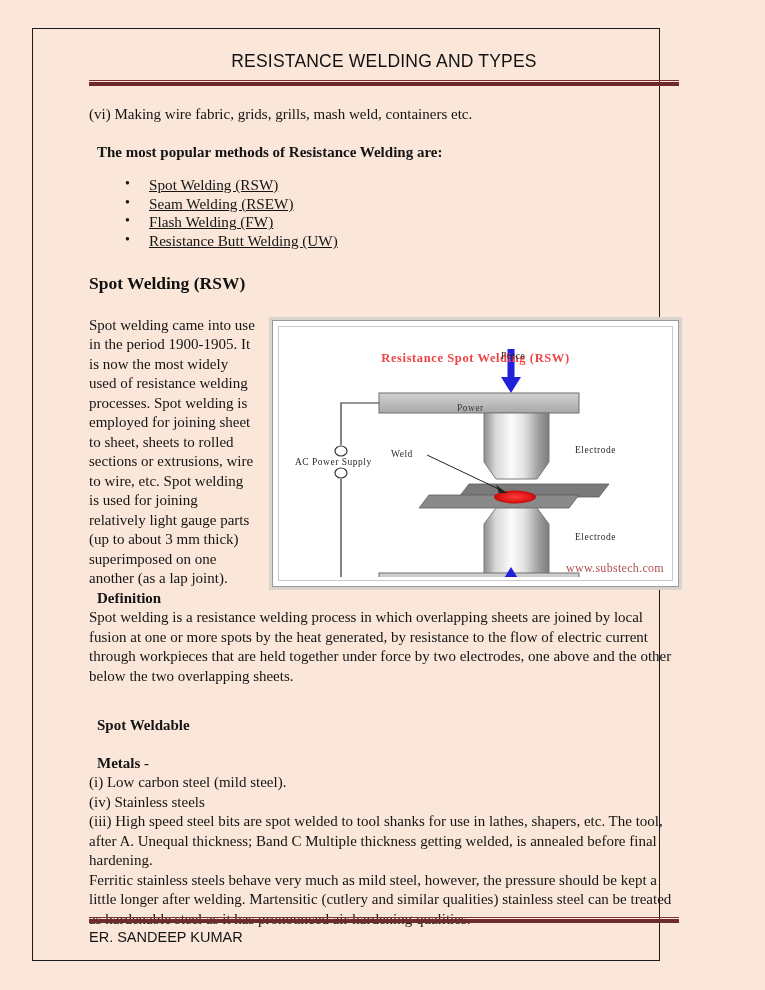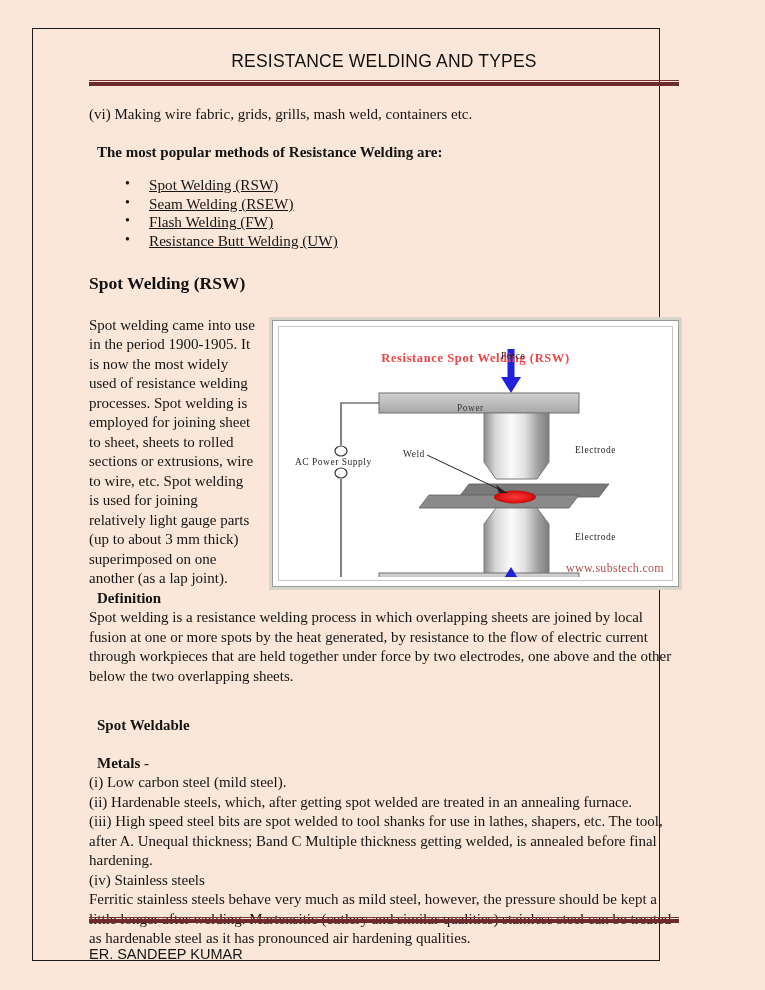--- a/index.html
+++ b/index.html
@@ -166,21 +166,21 @@
     position: absolute;
     left: 56px;
     top: 880px;
     width: 590px;
   }
   .footer-text {
     font-family: "Liberation Sans", "DejaVu Sans", sans-serif;
     font-size: 14.5px;
     color: #151515;
     line-height: 1.35;
-    padding-top: 21px;
+    padding-top: 4px;
   }
   .footer-row {
     display: flex;
     justify-content: space-between;
     align-items: baseline;
   }
 </style>
 </head>
 <body>
 
@@ -275,21 +275,21 @@
 
             <g>
               <line x1="232" y1="250" x2="232" y2="278" stroke="#2020dd" stroke-width="7"></line>
               <polygon points="222,256 242,256 232,240" fill="#2020dd"></polygon>
             </g>
           </svg>
 
           <div class="fig-label" style="left:222px; top:24px;">Force</div>
           <div class="fig-label" style="left:178px; top:76px; color:#3a3a3a;">Power</div>
           <div class="fig-label" style="left:296px; top:118px;">Electrode</div>
-          <div class="fig-label" style="left:112px; top:122px;margin-left:12px;">Weld</div>
+          <div class="fig-label" style="left:112px; top:122px;">Weld</div>
           <div class="fig-label" style="left:16px; top:130px;">AC Power Supply</div>
           <div class="fig-label" style="left:296px; top:205px;">Electrode</div>
           
           
 
           <div class="watermark">www.substech.com</div>
         </div>
       </div>
 
       <div class="para">Spot welding came into use in the period 1900-1905. It is now the most widely used of resistance welding processes. Spot welding is employed for joining sheet to sheet, sheets to rolled sections or extrusions, wire to wire, etc. Spot welding is used for joining relatively light gauge parts (up to about 3 mm thick) superimposed on one another (as a lap joint).</div>
@@ -298,23 +298,22 @@
     </div>
 
     <div class="gap-30"></div>
 
     <div class="para bold">Spot Weldable</div>
 
     <div class="gap-18"></div>
 
     <div class="para bold">Metals -</div>
     <div class="para">(i) Low carbon steel (mild steel).</div>
-    <div class="para">(ii) Hardenable steels, which, after getting spot welded are treated in an annealing furnace.</div>
+    <div class="para">(iv) Stainless steels</div>
     <div class="para">(iii) High speed steel bits are spot welded to tool shanks for use in lathes, shapers, etc. The tool, after A. Unequal thickness; Band C Multiple thickness getting welded, is annealed before final hardening.</div>
-    <div class="para">(iv) Stainless steels</div>
     <div class="para">Ferritic stainless steels behave very much as mild steel, however, the pressure should be kept a little longer after welding. Martensitic (cutlery and similar qualities) stainless steel can be treated as hardenable steel as it has pronounced air hardening qualities.</div>
 
     <div class="gap-14"></div>
 
   </div>
 
   <div class="footer-wrap">
     <div class="rule-double"></div>
     <div class="footer-text">ER. SANDEEP KUMAR</div>
   </div>

